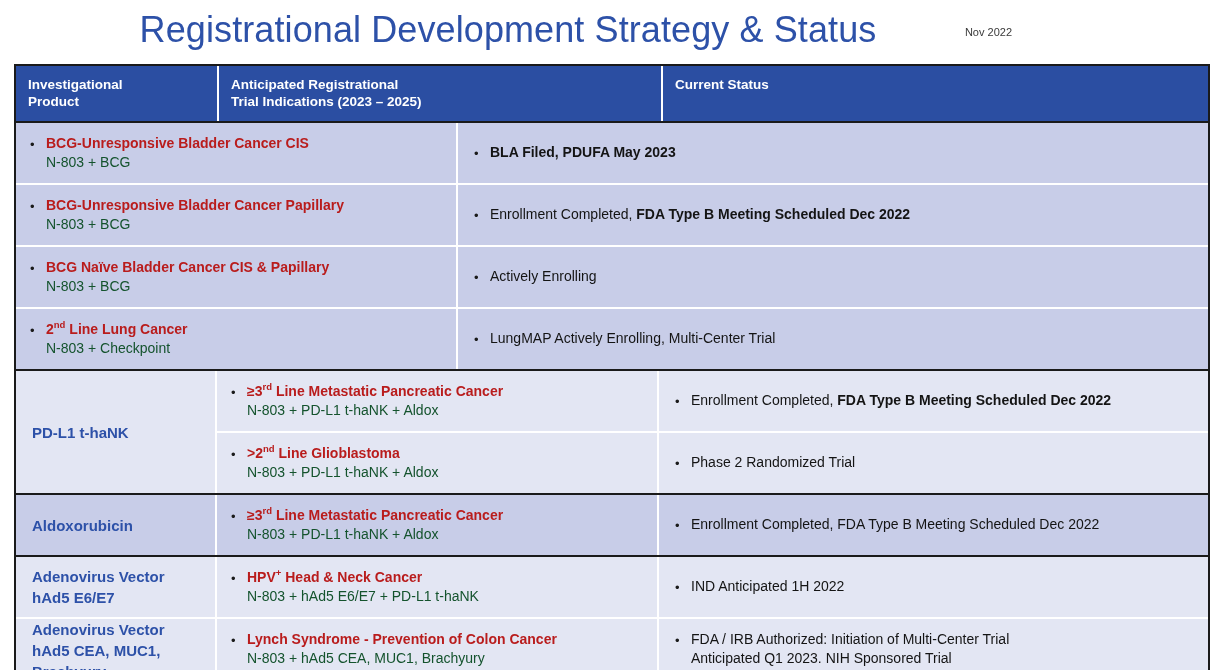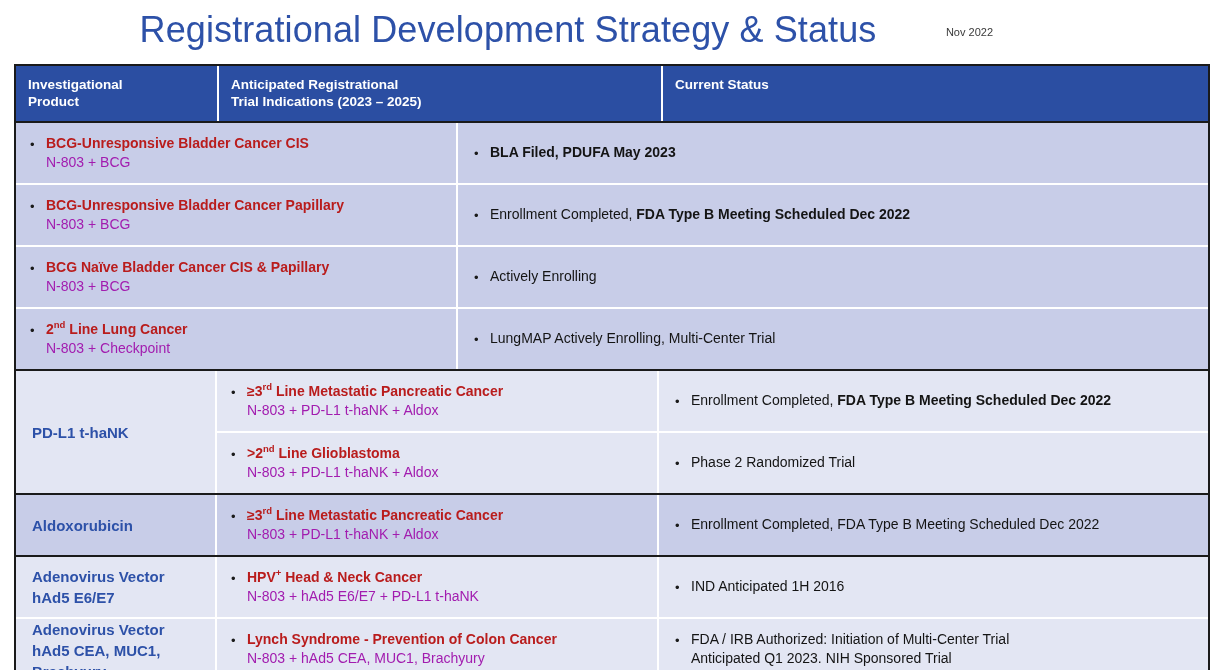--- a/index.html
+++ b/index.html
@@ -32,21 +32,21 @@
     top: 8px;
     text-align: center;
     font-size: 36px;
     font-weight: 400;
     color: #2d51a8;
     letter-spacing: 0.1px;
     line-height: 44px;
   }
   .slide-date {
     position: absolute;
-    right: 23px;
+    right: 4px;
     top: 26px;
     font-size: 11px;
     font-weight: 400;
     color: #3a3a3a;
   }
 
   
   .tbl {
     position: absolute;
     left: 14px;
@@ -140,21 +140,21 @@
 
   .line1 {
     font-size: 14px;
     font-weight: bold;
     color: #b91c1c;
     line-height: 19px;
   }
   .line2 {
     font-size: 14px;
     font-weight: normal;
-    color: #a21caf;
+    color: #14532d;
     line-height: 19px;
   }
   .status-text {
     font-size: 14px;
     font-weight: normal;
     color: #141414;
     line-height: 19px;
     white-space: pre-line;
   }
   .status-text.bold { font-weight: bold; }
@@ -329,21 +329,21 @@
                   <div class="bullet">•</div>
                   <div class="btext">
                     <div class="line1">HPV<sup>+</sup> Head &amp; Neck Cancer</div>
                     <div class="line2">N-803 + hAd5 E6/E7 + PD-L1 t-haNK</div>
                   </div>
                 </div>
               </div>
               <div class="status-cell shade-light">
                 <div class="bullet-wrap">
                   <div class="bullet">•</div>
-                  <div class="status-text">IND Anticipated 1H 2016</div>
+                  <div class="status-text">IND Anticipated 1H 2022</div>
                 </div>
               </div>
             </div>
           </div>
         </div>
         <div class="group">
           <div class="prod-cell shade-light">Adenovirus Vector
 hAd5 CEA, MUC1,
 Brachyury</div>
           <div class="rows">

